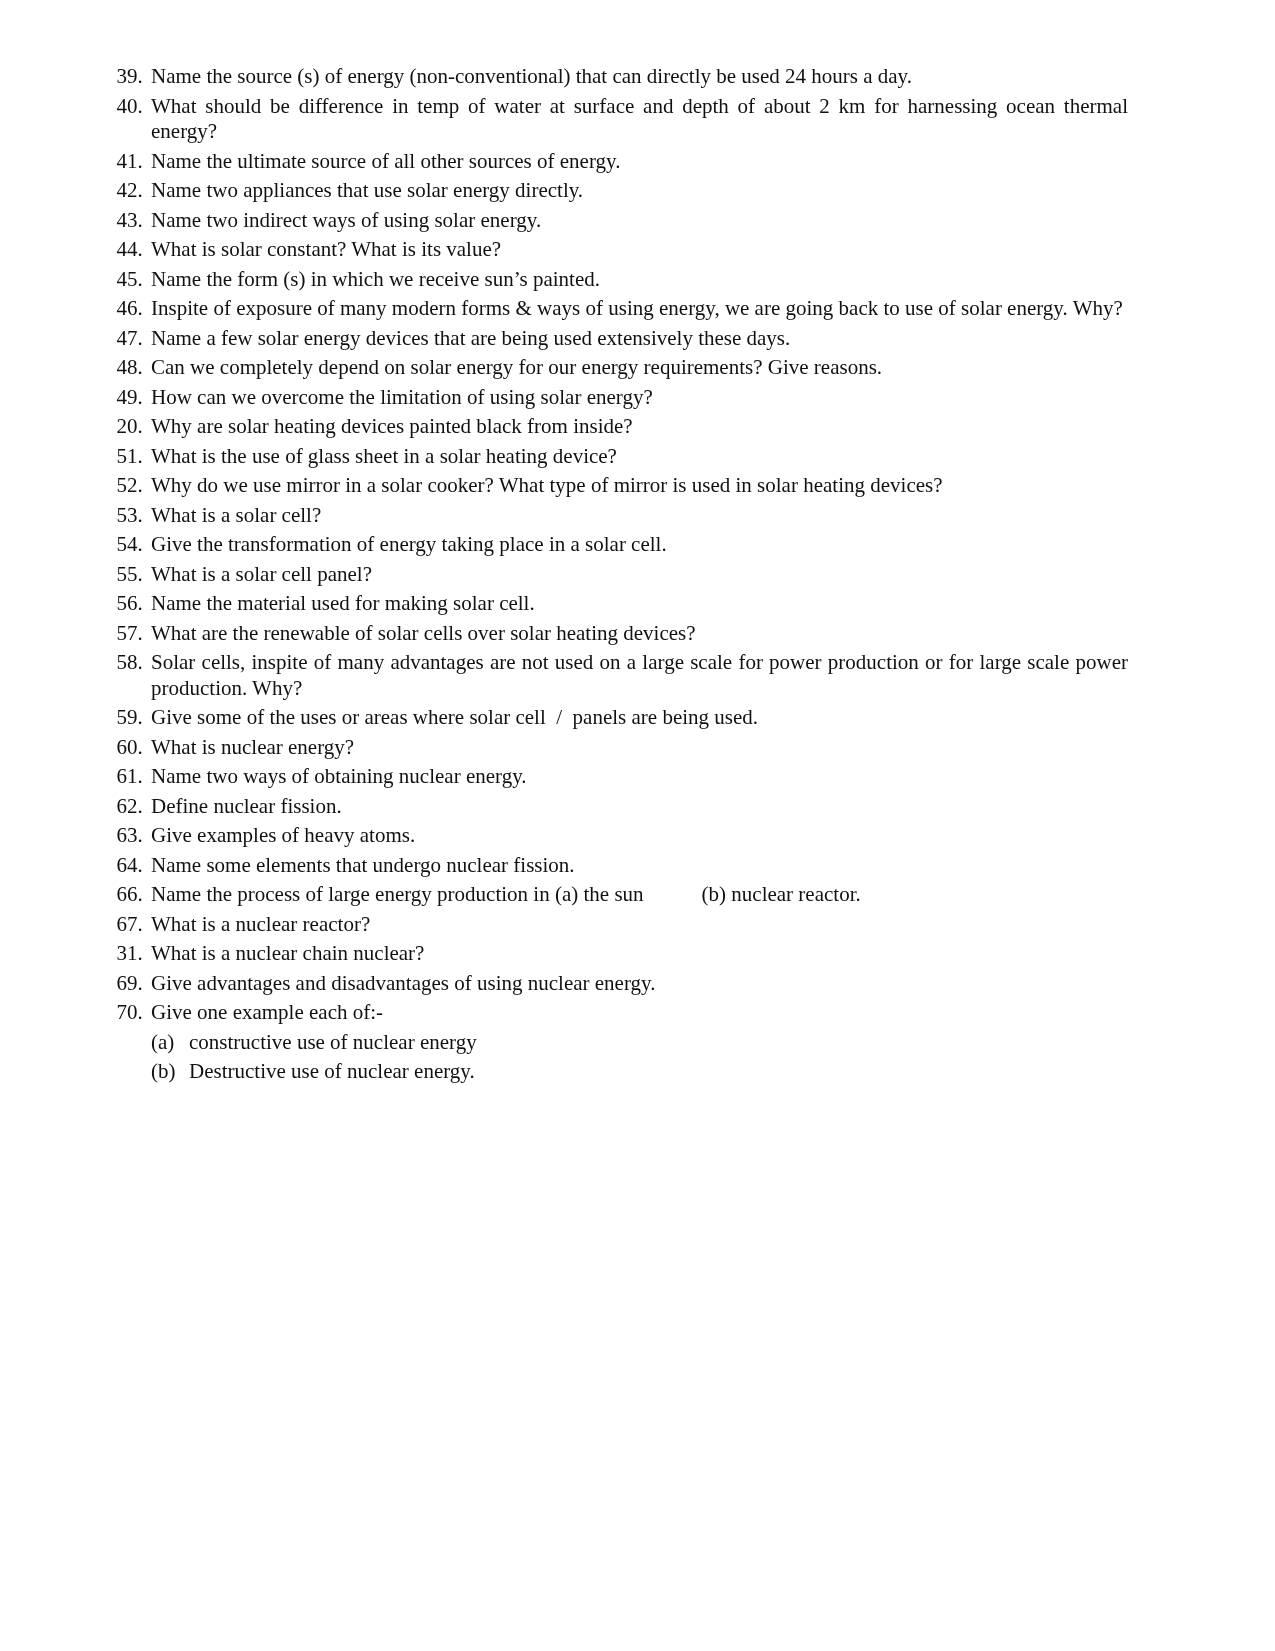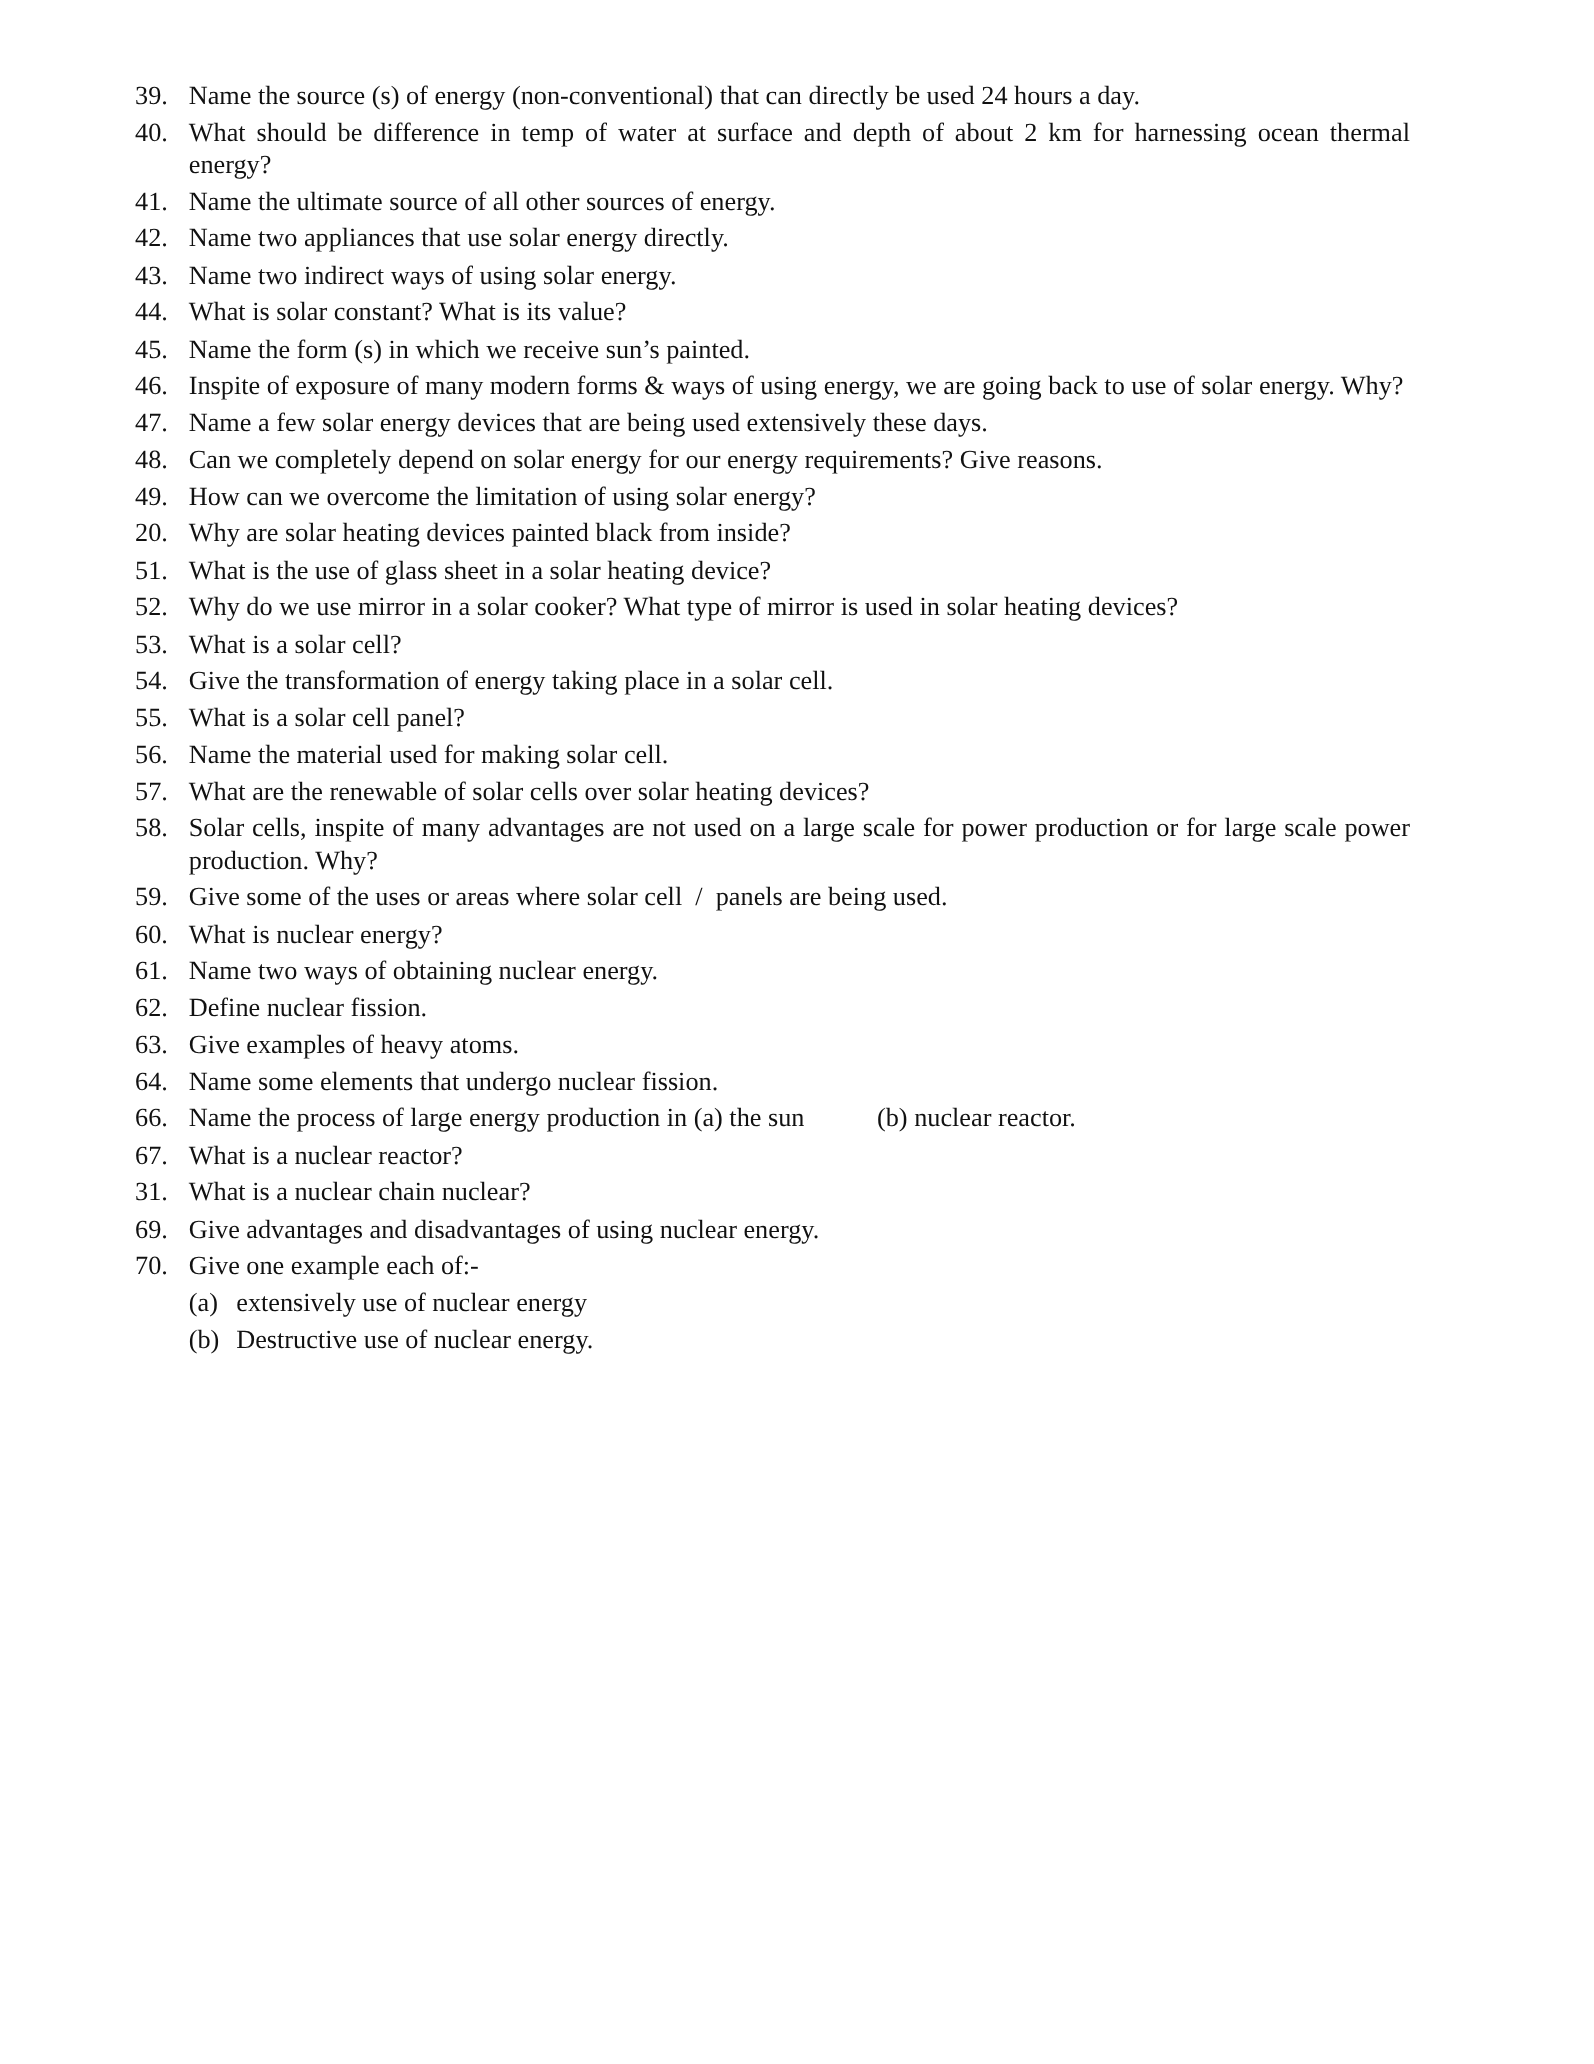--- a/index.html
+++ b/index.html
@@ -4,21 +4,21 @@
 <style>
   html, body { margin: 0; padding: 0; background: #ffffff; }
   body {
     width: 1275px; height: 1651px; position: relative; overflow: hidden;
     font-family: "Liberation Serif", "DejaVu Serif", serif;
     color: #111111;
   }
   .page { position: absolute; left: 0; top: 0; width: 1275px; height: 1651px; }
   .qlist { position: absolute; left: 108px; top: 64px; width: 1020px; margin: 0; padding: 0; list-style: none; }
   .q { display: flex; font-size: 21px; line-height: 25.5px; margin-bottom: 4px; }
-  .q .num { width: 43px; flex: 0 0 43px; text-align: left; }
+  .q .num { width: 43px; flex: 0 0 43px; text-align: center; }
   .q .txt { flex: 1; text-align: justify; text-align-last: left; }
   .q .txt .tab { display: inline-block; width: 58px; }
   .subs { margin: 0; padding: 0; list-style: none; }
   .sub { display: flex; font-size: 21px; line-height: 25.5px; margin-top: 4px; }
   .sub .lbl { width: 38px; flex: 0 0 38px; }
 </style>
 </head>
 <body>
 
 <div class="page">
@@ -143,21 +143,21 @@
         <span class="num">69.</span>
         <span class="txt">Give advantages and disadvantages of using nuclear energy.</span>
       </li>
     <li class="q">
         <span class="num">70.</span>
       <div class="txt">
         <div>Give one example each of:-</div>
         <ul class="subs">
           <li class="sub">
               <span class="lbl">(a)</span>
-              <span>extensively use of nuclear energy</span>
+              <span>constructive use of nuclear energy</span>
             </li>
           <li class="sub">
               <span class="lbl">(b)</span>
               <span>Destructive use of nuclear energy.</span>
             </li>
         </ul>
       </div>
     </li>
   </ol>
 </div>

